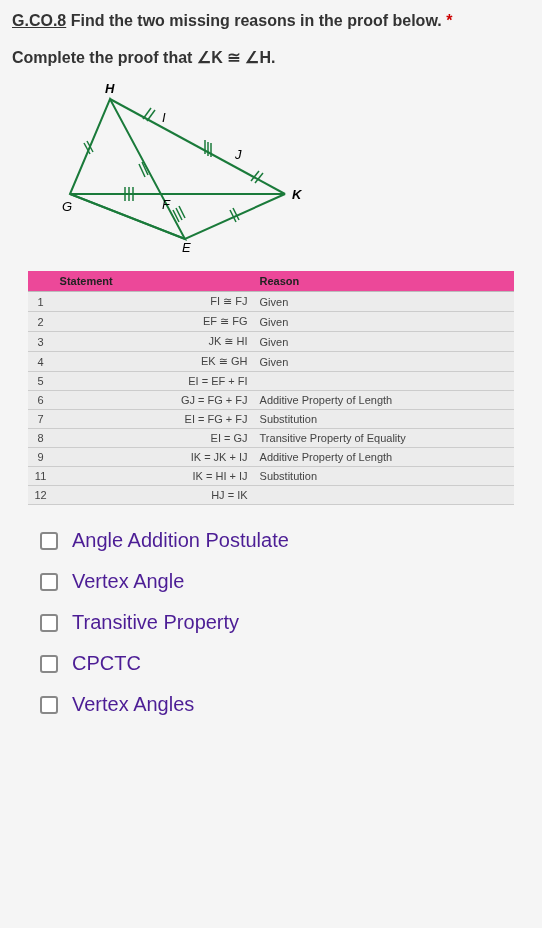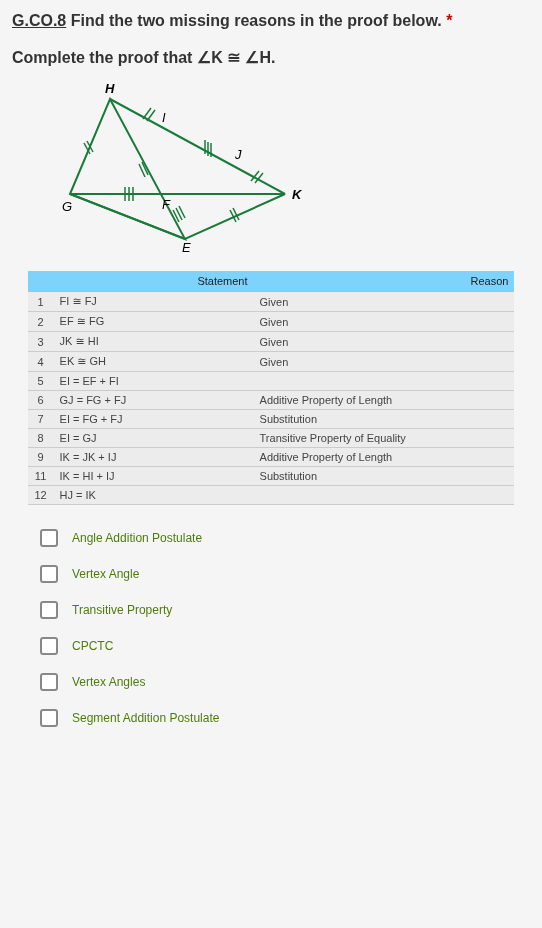--- a/index.html
+++ b/index.html
@@ -3,28 +3,28 @@
   <meta charset="utf-8">
   <style>
     * { box-sizing: border-box; margin: 0; padding: 0; }
     body { font-family: Arial, sans-serif; background: #f5f5f5; width: 542px; height: 928px; font-size: 13px; color: #333; padding: 12px; }
     .header { font-size: 16px; font-weight: bold; margin-bottom: 18px; }
     .header .standard { text-decoration: underline; }
     .header .star { color: #c00; }
     .prompt { font-size: 16px; font-weight: bold; margin-bottom: 8px; }
     .diagram { margin: 4px 0 14px 18px; }
     table.proof { border-collapse: collapse; width: 94%; margin: 0 auto 24px auto; font-size: 11px; background: rgba(230,230,230,0.6); }
-    table.proof th { text-align: right; font-weight: normal; padding: 4px 6px; border-bottom: 1px solid #bbb; background: #7dd3fc; color: #222; }
+    table.proof th { text-align: left; font-weight: bold; padding: 4px 6px; border-bottom: 1px solid #bbb; background: #ec4899; color: #222; }
     table.proof td { padding: 3px 6px; border-bottom: 1px solid #ccc; color: #444; }
     table.proof td:first-child { width: 26px; text-align: center; }
-    table.proof td:nth-child(2) { width: 200px; }
+    table.proof td:nth-child(2) { width: 200px; text-align: right; }
     .options { margin-left: 28px; }
     .option { display: flex; align-items: center; margin-bottom: 18px; }
     .checkbox { width: 18px; height: 18px; border: 2px solid #888; border-radius: 3px; margin-right: 14px; flex-shrink: 0; background: #fff; }
-    .option-label { font-size: 12px; color: #4d7c0f; }
+    .option-label { font-size: 20px; color: #4c1d95; }
     .blank-row td:nth-child(3) { min-height: 14px; }
   </style>
 </head>
 <body>
 
 
 
 <div class="header">
   <span class="standard">G.CO.8</span>
   <span>Find the two missing reasons in the proof below.</span>
@@ -147,20 +147,16 @@
     <div class="option-label">Transitive Property</div>
   </div>
   <div class="option">
     <div class="checkbox"></div>
     <div class="option-label">CPCTC</div>
   </div>
   <div class="option">
     <div class="checkbox"></div>
     <div class="option-label">Vertex Angles</div>
   </div>
-  <div class="option">
-    <div class="checkbox"></div>
-    <div class="option-label">Segment Addition Postulate</div>
-  </div>
 </div>
 
 
 
 
 </body></html>

